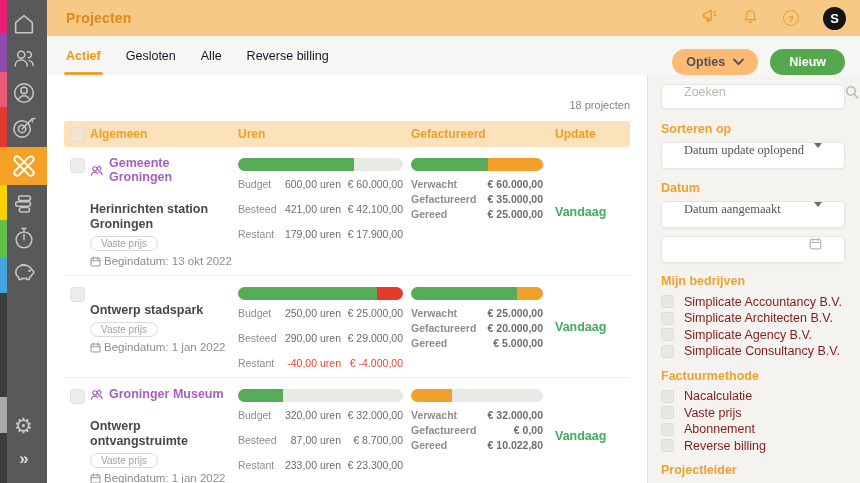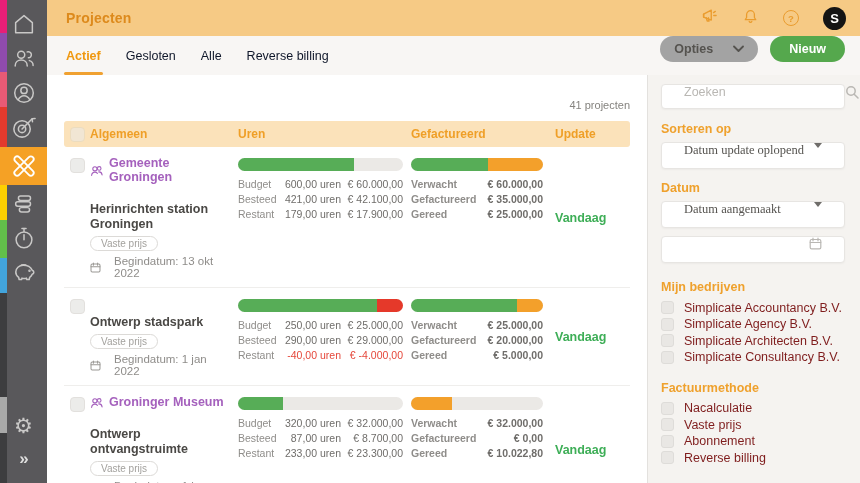--- a/index.html
+++ b/index.html
@@ -21,29 +21,29 @@
   .topbar{position:absolute;left:47px;right:0;top:0;height:36px;background:#f6ca85;display:flex;align-items:center;}
   .topbar .title{margin-left:19px;font-size:14px;font-weight:bold;color:#dd8a1c;letter-spacing:.2px;}
   .top-icons{margin-left:auto;display:flex;align-items:center;gap:24px;margin-right:14px;}
   .top-icons .icon-btn{display:flex;align-items:center;justify-content:center;cursor:pointer;}
   .qmark{width:14px;height:14px;border:1.5px solid #ea9c2e;border-radius:50%;color:#ea9c2e;
     font-size:9.5px;font-weight:bold;display:flex;align-items:center;justify-content:center;}
   .logo{width:23px;height:23px;border-radius:50%;background:#141414;color:#fff;
     display:flex;align-items:center;justify-content:center;font-size:13px;font-weight:bold;}
   
   .tabrow{position:absolute;left:47px;right:0;top:36px;height:39px;background:#f8f6f4;
-    border-bottom:3px solid #a16207;display:flex;align-items:flex-start;}
+    border-bottom:3px solid #a16207;display:flex;align-items:flex-end;}
   .tabs{display:flex;align-items:center;height:100%;margin-left:19px;gap:25px;}
   .tab{position:relative;height:100%;display:flex;align-items:center;font-size:12.5px;color:#0f172a;cursor:pointer;}
   .tab.active{color:#f0980f;font-weight:bold;}
   .tab.active::after{content:"";position:absolute;left:-2px;right:-2px;bottom:0;height:3px;background:#f0a131;border-radius:2px;}
   .tab-actions{margin-left:auto;display:flex;align-items:center;gap:12px;margin-right:15px;}
   .btn{height:26px;border-radius:14px;display:flex;align-items:center;justify-content:center;
     font-size:12.5px;font-weight:bold;cursor:pointer;border:none;}
-  .btn-opties{background:#a3a3a3;color:#55534f;padding:0 14px;gap:20px;}
+  .btn-opties{background:#fdba74;color:#55534f;padding:0 14px;gap:8px;}
   .btn-nieuw{background:#55a84d;color:#fff;padding:0 19px;}
   
   .content{position:absolute;left:47px;top:75px;width:600px;bottom:0;background:#fff;box-sizing:border-box;padding:0 17px;}
   .vdivider{position:absolute;left:647px;top:75px;bottom:0;width:1px;background:#e3e1de;}
   .count{margin-top:24px;text-align:right;font-size:11px;color:#85837f;height:13px;}
   .thead{margin-top:9px;height:26px;background:#fbe2ba;border-radius:3px;display:flex;align-items:center;}
   .thead .hlabel{font-size:12px;font-weight:bold;color:#ef9f27;}
   .col-check{width:26px;display:flex;justify-content:flex-start;padding-left:6px;box-sizing:border-box;}
   .col-alg{width:148px;box-sizing:border-box;padding-right:6px;}
   .col-uren{width:173px;box-sizing:border-box;}
@@ -52,45 +52,45 @@
   .cbx{width:15px;height:15px;border-radius:4px;background:#ececea;border:1px solid #e2e0dd;box-sizing:border-box;cursor:pointer;}
   .thead .cbx{background:#f1e6d4;border-color:#ecdcbe;}
   .trow{display:flex;padding:9px 0 8px;border-bottom:1px solid #efeeec;}
   .trow .col-check{padding-top:2px;}
   .client-line{display:flex;align-items:center;gap:6px;}
   .client{font-size:12.5px;font-weight:bold;color:#a561bd;text-decoration:none;cursor:pointer;}
   .proj{font-size:12.5px;font-weight:bold;color:#4a4845;line-height:15px;margin-top:18px;cursor:pointer;}
   .pill{display:inline-block;margin-top:4px;border:1px solid #dcdad7;border-radius:9px;
     padding:1px 10px;font-size:10px;color:#a3a19d;}
   .pill:empty{display:none;}
-  .startdate{display:flex;align-items:center;gap:13px;margin-top:4px;font-size:11.5px;color:#8f8d8a;}
+  .startdate{display:flex;align-items:center;gap:3px;margin-top:4px;font-size:11.5px;color:#8f8d8a;}
   .bar{width:165px;height:13px;border-radius:7px;background:#ebe9e6;overflow:hidden;display:flex;margin:2px 0 7px;}
   .col-gef .bar{width:132px;}
   .seg{height:100%;}
-  .stats3{display:grid;grid-template-columns:46px 57px 62px;width:165px;font-size:10.5px;color:#8f8d8a;row-gap:3px;}
+  .stats3{display:grid;grid-template-columns:46px 57px 62px;width:165px;font-size:10.5px;color:#8f8d8a;row-gap:13px;}
   .stats2{display:grid;grid-template-columns:76px 56px;width:132px;font-size:10.5px;color:#8f8d8a;row-gap:3px;}
   .stats3 .num,.stats2 .num{text-align:right;color:#6f6d6a;}
   .neg{color:#e5473a !important;}
   .col-upd{display:flex;align-items:center;}
   .vandaag{font-size:12.5px;font-weight:bold;color:#3eae57;cursor:pointer;}
   
   .panel{position:absolute;left:648px;right:0;top:75px;bottom:0;background:#f5f3f0;box-sizing:border-box;padding:9px 15px 0 13px;}
   .input,.select{background:#fff;border:1px solid #e7e5e2;border-radius:4px;box-sizing:border-box;
     display:flex;align-items:flex-start;padding:0 22px;box-shadow:0 1px 2px rgba(0,0,0,.04);cursor:pointer;}
   .input{height:25px;}
   .select{height:27px;margin-top:6px;font-family:Liberation Serif, serif;}
   .input input{border:none;outline:none;flex:1;font-size:12.5px;color:#55534f;font-family:"Liberation Sans",sans-serif;background:transparent;padding:0;}
   .input input::placeholder{color:#b9b7b3;}
   .sel-text{flex:1;font-size:12.5px;color:#55534f;}
   .sel-caret{width:0;height:0;border-left:4px solid transparent;border-right:4px solid transparent;border-top:5px solid #6f6d6a;}
   .fhead{font-size:12.5px;font-weight:bold;color:#efa12d;}
   .fhead.sort{margin-top:13px;}
   .fhead.datum{margin-top:12px;}
   .date-input{height:27px;margin-top:8px;justify-content:flex-end;}
-  .fgroup-title{margin-top:17px;}
+  .fgroup-title{margin-top:11px;}
   .fitems{margin-top:7px;display:flex;flex-direction:column;gap:3.5px;}
   .fitem{display:flex;align-items:center;gap:10px;height:13px;cursor:pointer;}
   .fitem .cbx{width:13px;height:13px;border-radius:3px;background:#e9e7e4;border:1px solid #dedcd9;flex:none;}
   .fitem span{font-size:12.5px;color:#7f1d1d;}
 </style>
 </head>
 <body>
 
 <aside class="sidebar">
   <div class="rail">
@@ -231,21 +231,21 @@
           <svg width="11" height="8" viewBox="0 0 11 8" fill="none" stroke="#55534f" stroke-width="1.8" stroke-linecap="round" stroke-linejoin="round">
             <path d="M1 1.5 L5.5 6 L10 1.5"></path>
           </svg>
         </span>
     </button>
     <button class="btn btn-nieuw">Nieuw</button>
   </div>
 </div>
 
 <main class="content">
-  <div class="count">41 projecten</div>
+  <div class="count">18 projecten</div>
   <div class="thead">
     <div class="col-check">
         <span class="cbx"></span>
       </div>
     <div class="col-alg hlabel">Algemeen</div>
     <div class="col-uren hlabel">Uren</div>
     <div class="col-gef hlabel">Gefactureerd</div>
     <div class="col-upd hlabel">Update</div>
   </div>
   <div id="rows">
@@ -499,25 +499,25 @@
   </div>
 
   <div class="fhead fgroup-title">Mijn bedrijven</div>
   <div class="fitems">
     <div class="fitem">
         <span class="cbx"></span>
         <span>Simplicate Accountancy B.V.</span>
       </div>
     <div class="fitem">
         <span class="cbx"></span>
+        <span>Simplicate Architecten B.V.</span>
+      </div>
+    <div class="fitem">
+        <span class="cbx"></span>
         <span>Simplicate Agency B.V.</span>
-      </div>
-    <div class="fitem">
-        <span class="cbx"></span>
-        <span>Simplicate Architecten B.V.</span>
       </div>
     <div class="fitem">
         <span class="cbx"></span>
         <span>Simplicate Consultancy B.V.</span>
       </div>
   </div>
 
   <div class="fhead fgroup-title">Factuurmethode</div>
   <div class="fitems">
     <div class="fitem">

